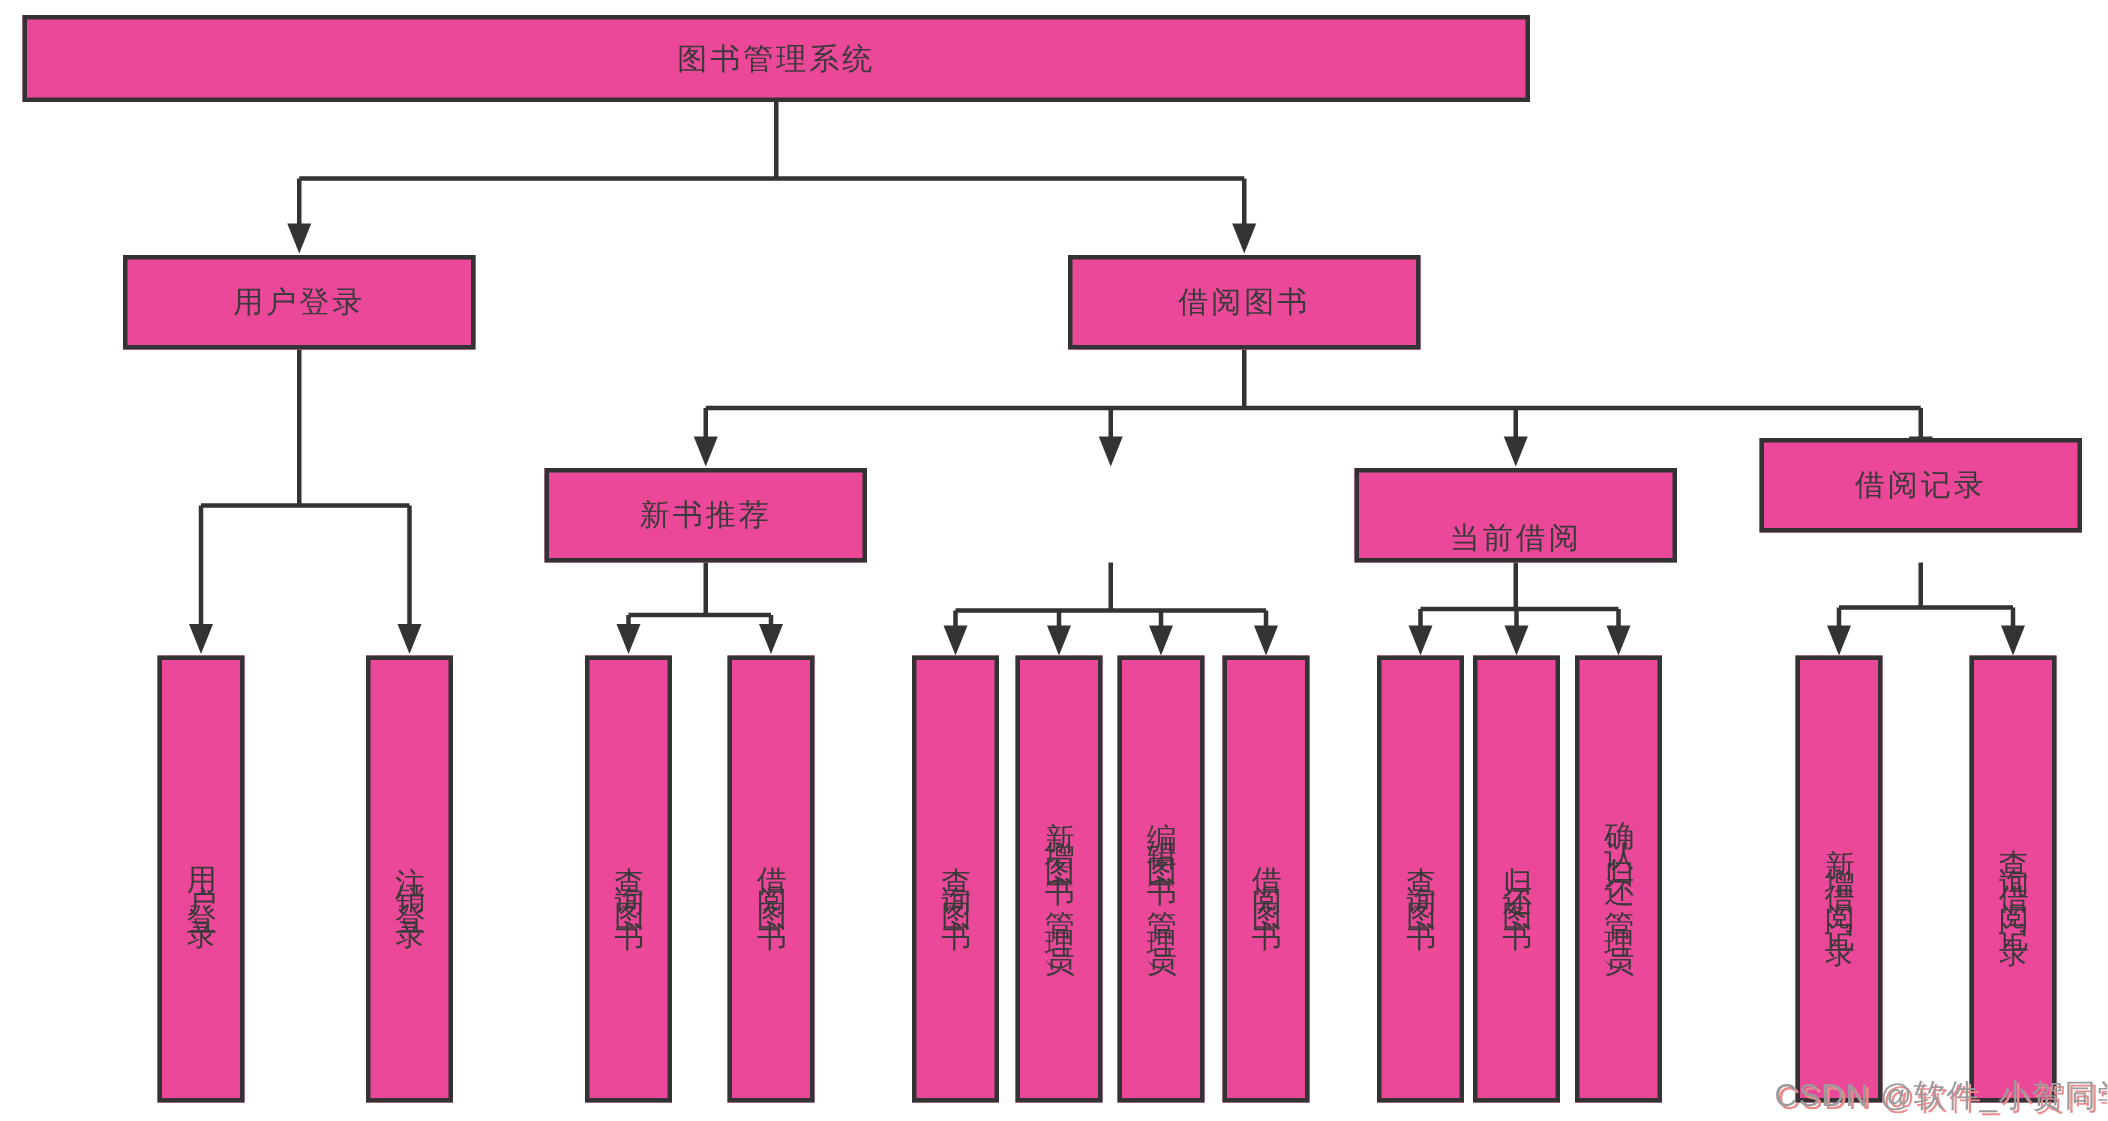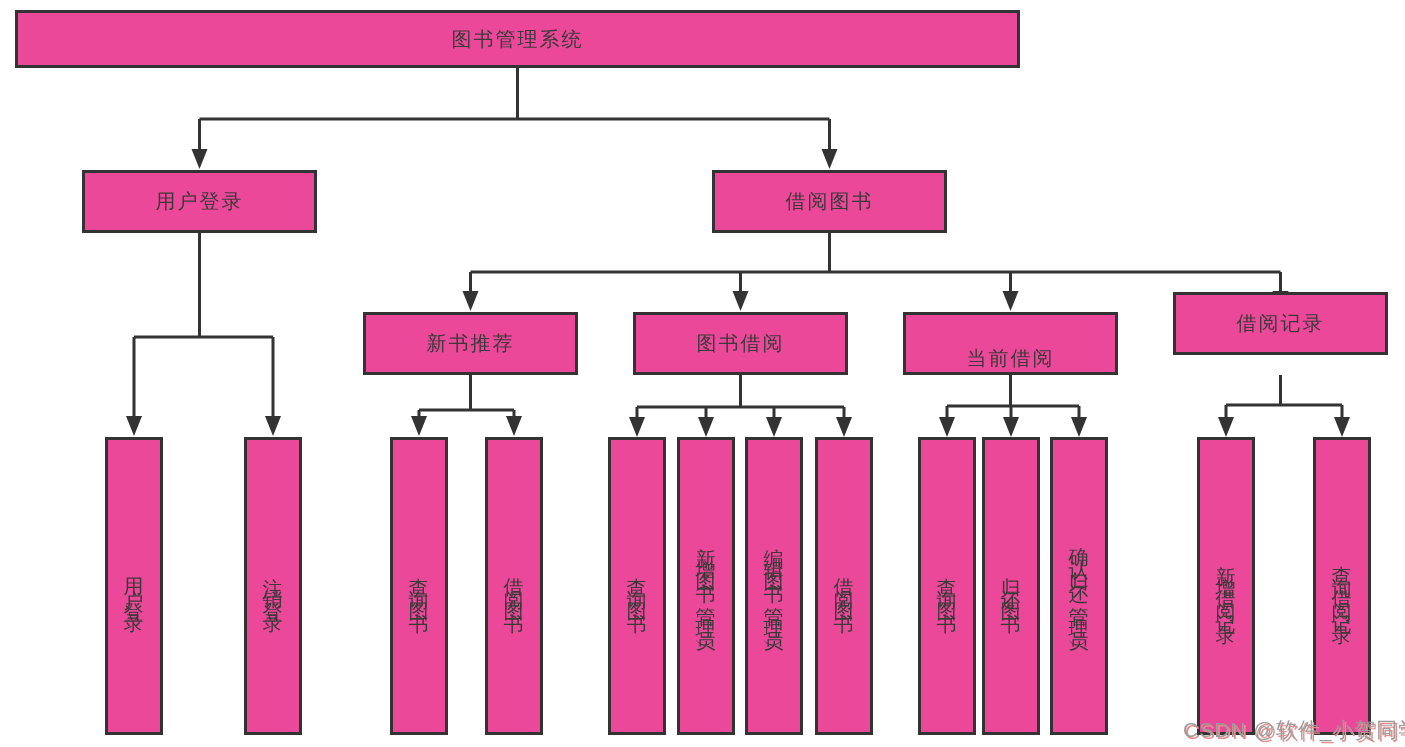--- a/index.html
+++ b/index.html
@@ -131,23 +131,20 @@
   <div class="node h n-user-login">
     <span class="lbl">用户登录</span>
   </div>
   <div class="node h n-book-mgmt">
     <span class="lbl">借阅图书</span>
   </div>
 
   <div class="node h n-new-rec">
     <span class="lbl">新书推荐</span>
   </div>
-  <div class="node h n-borrow">
-    <span class="lbl">图书借阅</span>
-  </div>
   <div class="node h n-current">
     <span class="lbl">当前借阅</span>
   </div>
   <div class="node h n-records">
     <span class="lbl">借阅记录</span>
   </div>
 
   <div class="node v leaf n-l-login">
     <span class="lbl">用户登录</span>
   </div>

